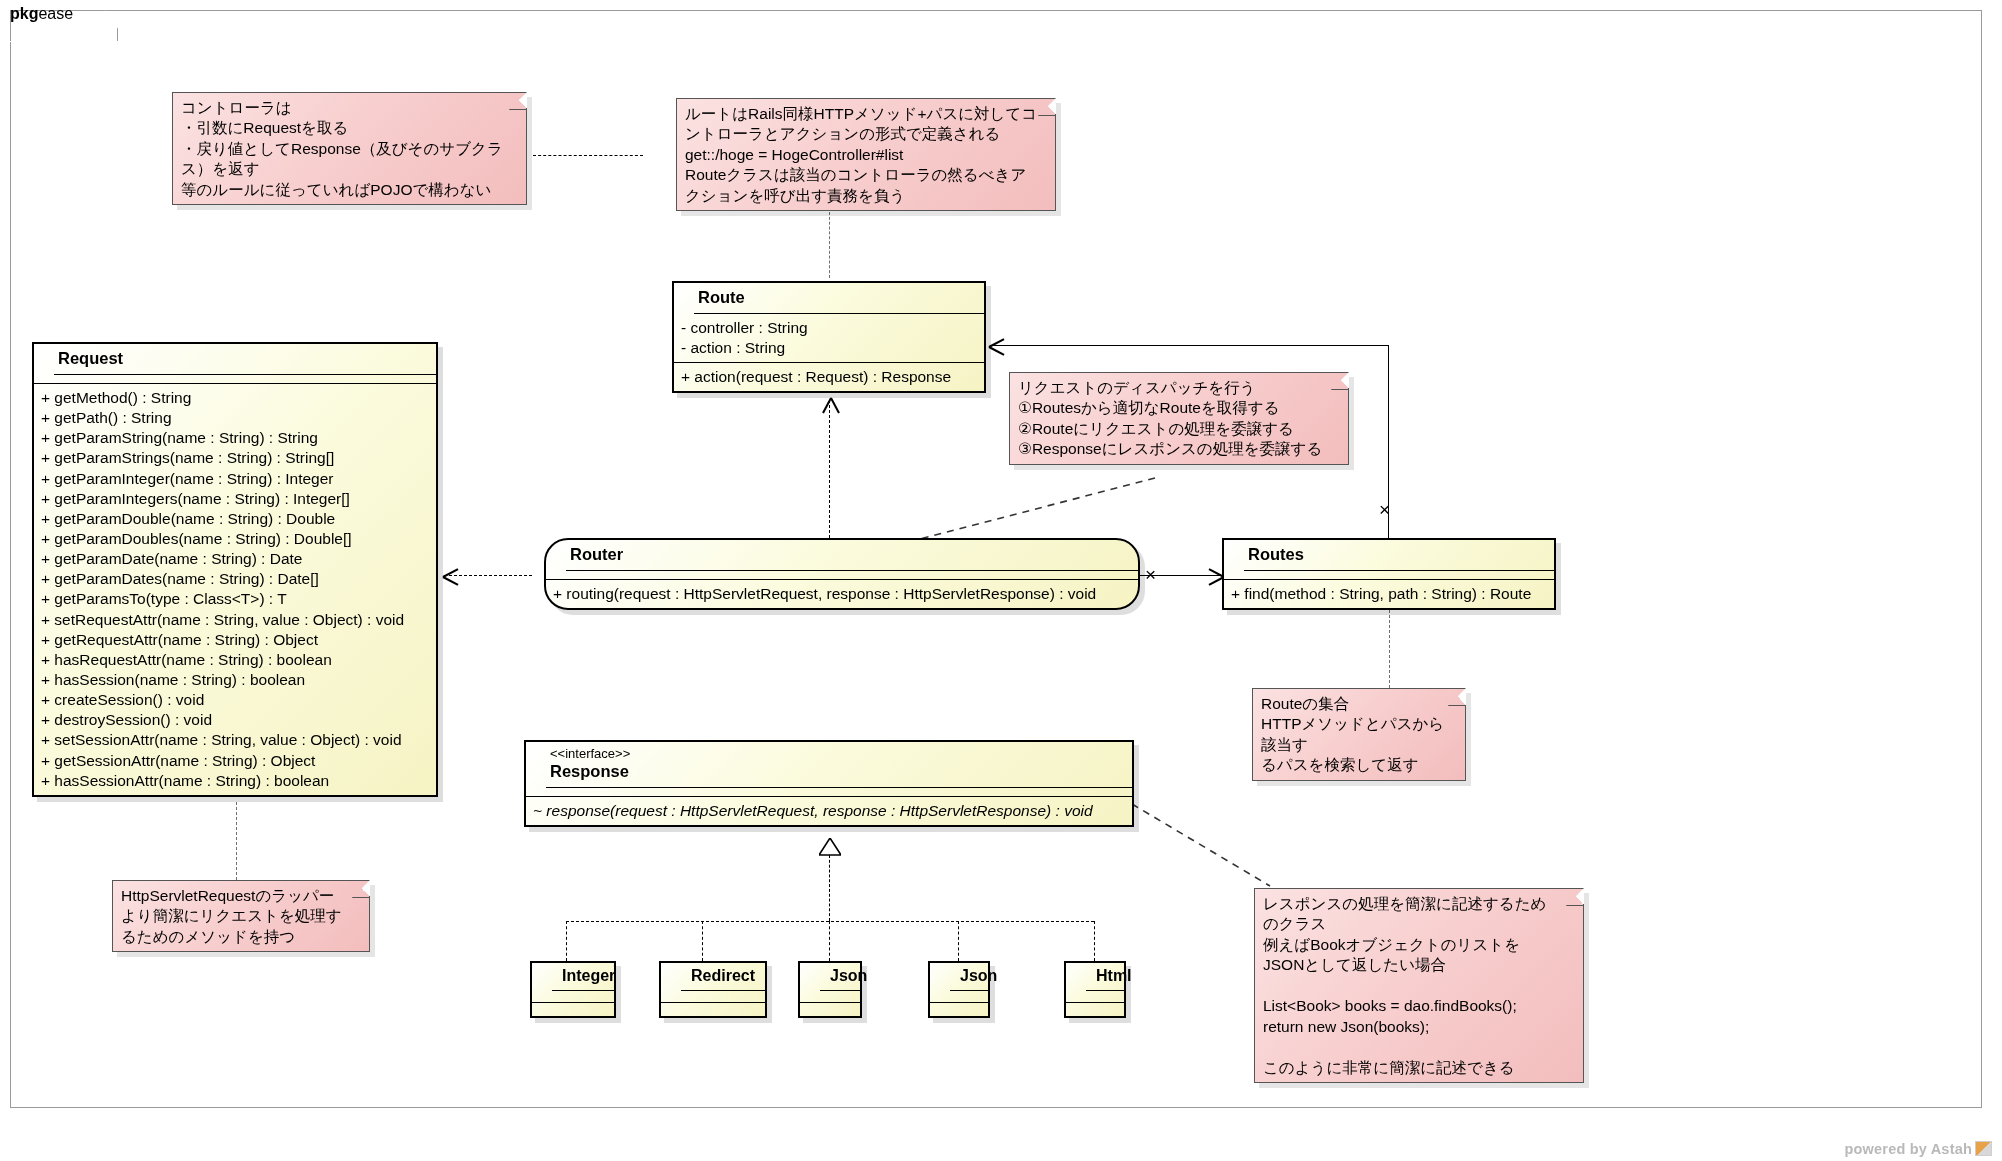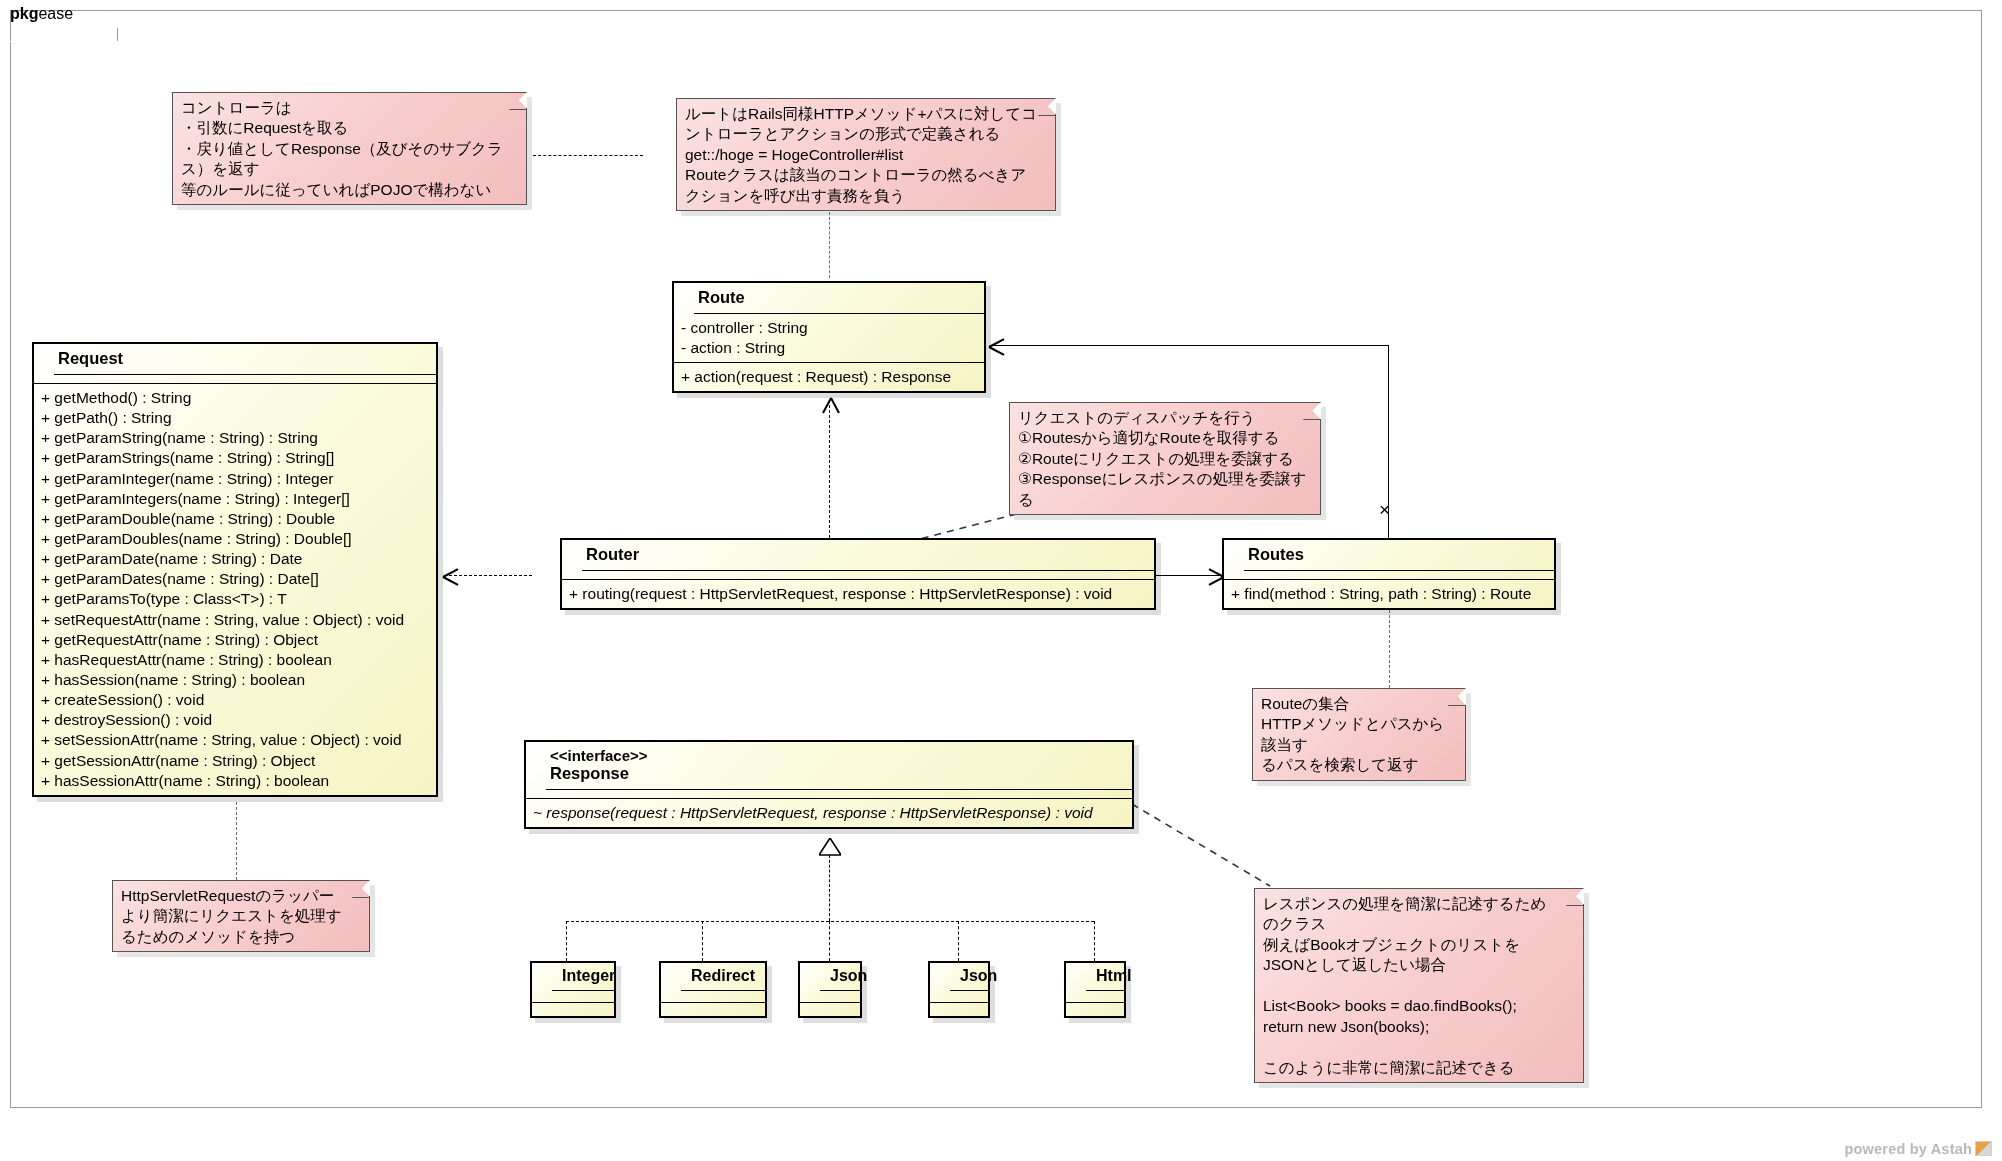--- a/index.html
+++ b/index.html
@@ -16,21 +16,21 @@
   #pkg-tab-inner{position:absolute;left:10px;top:5px;font-size:16px;white-space:nowrap;}
   #pkg-tab-inner b{font-weight:bold;}
   #pkg-tab-line{position:absolute;left:10px;top:41px;width:108px;height:1px;background:#ffffff;}
 
   
   .uml{position:absolute;box-sizing:border-box;border:2px solid #000;
        background:linear-gradient(135deg,#ffffff 0%,#fbfbdd 45%,#f6f3c4 100%);
        box-shadow:5px 5px 0 rgba(0,0,0,.13);}
   .uml .title{text-align:left;font-weight:bold;font-size:16.5px;
               padding:5px 4px 6px;border-bottom:1px solid #000;line-height:1.15;margin-left:20px;}
-  .uml .stereo{display:block;font-weight:bold;font-size:15px;}
+  .uml .stereo{display:block;font-weight:normal;font-size:13px;}
   .uml .attrs{border-bottom:1px solid #000;padding:4px 7px;font-size:15.5px;line-height:1.30;}
   .uml .attrs.empty{padding:0;height:8px;}
   .uml .ops{padding:4px 7px;font-size:15.5px;line-height:1.30;}
   .uml .ops.empty{padding:0;height:12px;}
   .uml .row{white-space:nowrap;}
   .uml.iface .ops .row{font-style:italic;}
 
   
   .leaf .title{font-size:16px;padding:4px 10px 5px;}
   .leaf .attrs.empty{height:11px;}
@@ -141,21 +141,21 @@
 <div class="note" style="left:172px;top:92px;width:355px;">コントローラは
 ・引数にRequestを取る
 ・戻り値としてResponse（及びそのサブクラ
 ス）を返す
 等のルールに従っていればPOJOで構わない</div>
 <div class="note" style="left:676px;top:98px;width:380px;">ルートはRails同様HTTPメソッド+パスに対してコ
 ントローラとアクションの形式で定義される
 get::/hoge = HogeController#list
 Routeクラスは該当のコントローラの然るべきア
 クションを呼び出す責務を負う</div>
-<div class="note" style="left:1009px;top:402px;width:312px;">リクエストのディスパッチを行う
+<div class="note" style="left:1009px;top:372px;width:340px;">リクエストのディスパッチを行う
 ①Routesから適切なRouteを取得する
 ②Routeにリクエストの処理を委譲する
 ③Responseにレスポンスの処理を委譲する</div>
 <div class="note" style="left:1252px;top:688px;width:214px;">Routeの集合
 HTTPメソッドとパスから該当す
 るパスを検索して返す</div>
 <div class="note" style="left:112px;top:880px;width:258px;">HttpServletRequestのラッパー
 より簡潔にリクエストを処理す
 るためのメソッドを持つ</div>
 <div class="note" style="left:1254px;top:888px;width:330px;">レスポンスの処理を簡潔に記述するため
@@ -199,21 +199,21 @@
     <div class="row">+ hasRequestAttr(name : String) : boolean</div>
     <div class="row">+ hasSession(name : String) : boolean</div>
     <div class="row">+ createSession() : void</div>
     <div class="row">+ destroySession() : void</div>
     <div class="row">+ setSessionAttr(name : String, value : Object) : void</div>
     <div class="row">+ getSessionAttr(name : String) : Object</div>
     <div class="row">+ hasSessionAttr(name : String) : boolean</div>
   </div>
 </div>
 
-<div class="uml" style="left:560px;top:538px;width:596px;">
+<div class="uml" style="left:544px;top:538px;width:596px;border-radius:24px;">
   <div class="title">Router</div>
   <div class="attrs empty"></div>
   <div class="ops">
     <div class="row">+ routing(request : HttpServletRequest, response : HttpServletResponse) : void</div>
   </div>
 </div>
 
 <div class="uml" style="left:1222px;top:538px;width:334px;">
   <div class="title">Routes</div>
   <div class="attrs empty"></div>

